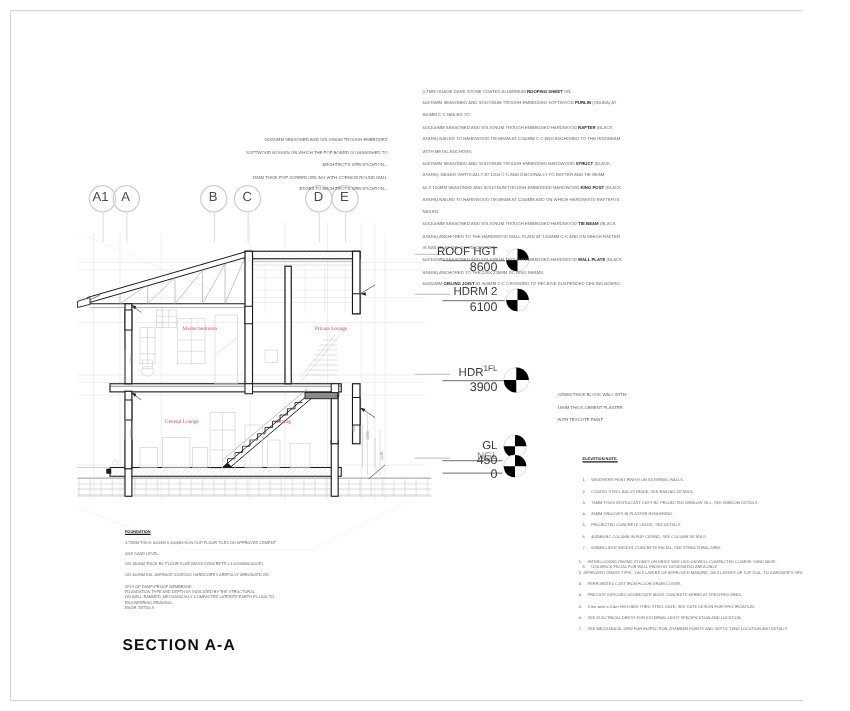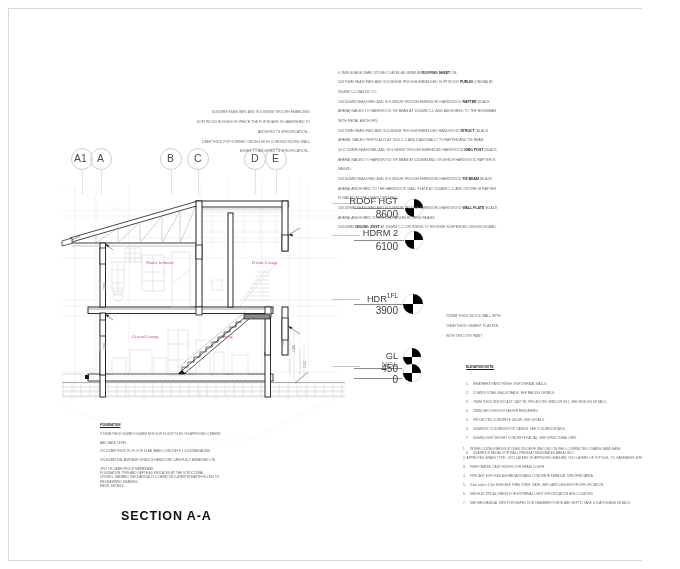--- a/index.html
+++ b/index.html
@@ -123,21 +123,21 @@
     border-top: 0.7px solid #c7c7c7;
   }
   .sup { font-size: 6.5px; vertical-align: super; }
 
   
   .lv-sym { position: absolute; }
 
   
   #title {
     position: absolute;
-    left: 121px; top: 509px;
+    left: 98px; top: 509px;
     font-size: 12.5px;
     font-weight: bold;
     letter-spacing: 0.9px;
     color: #111;
   }
 
   
   #drawing { position: absolute; left: 0; top: 0; }
 
   .rmlabel {

